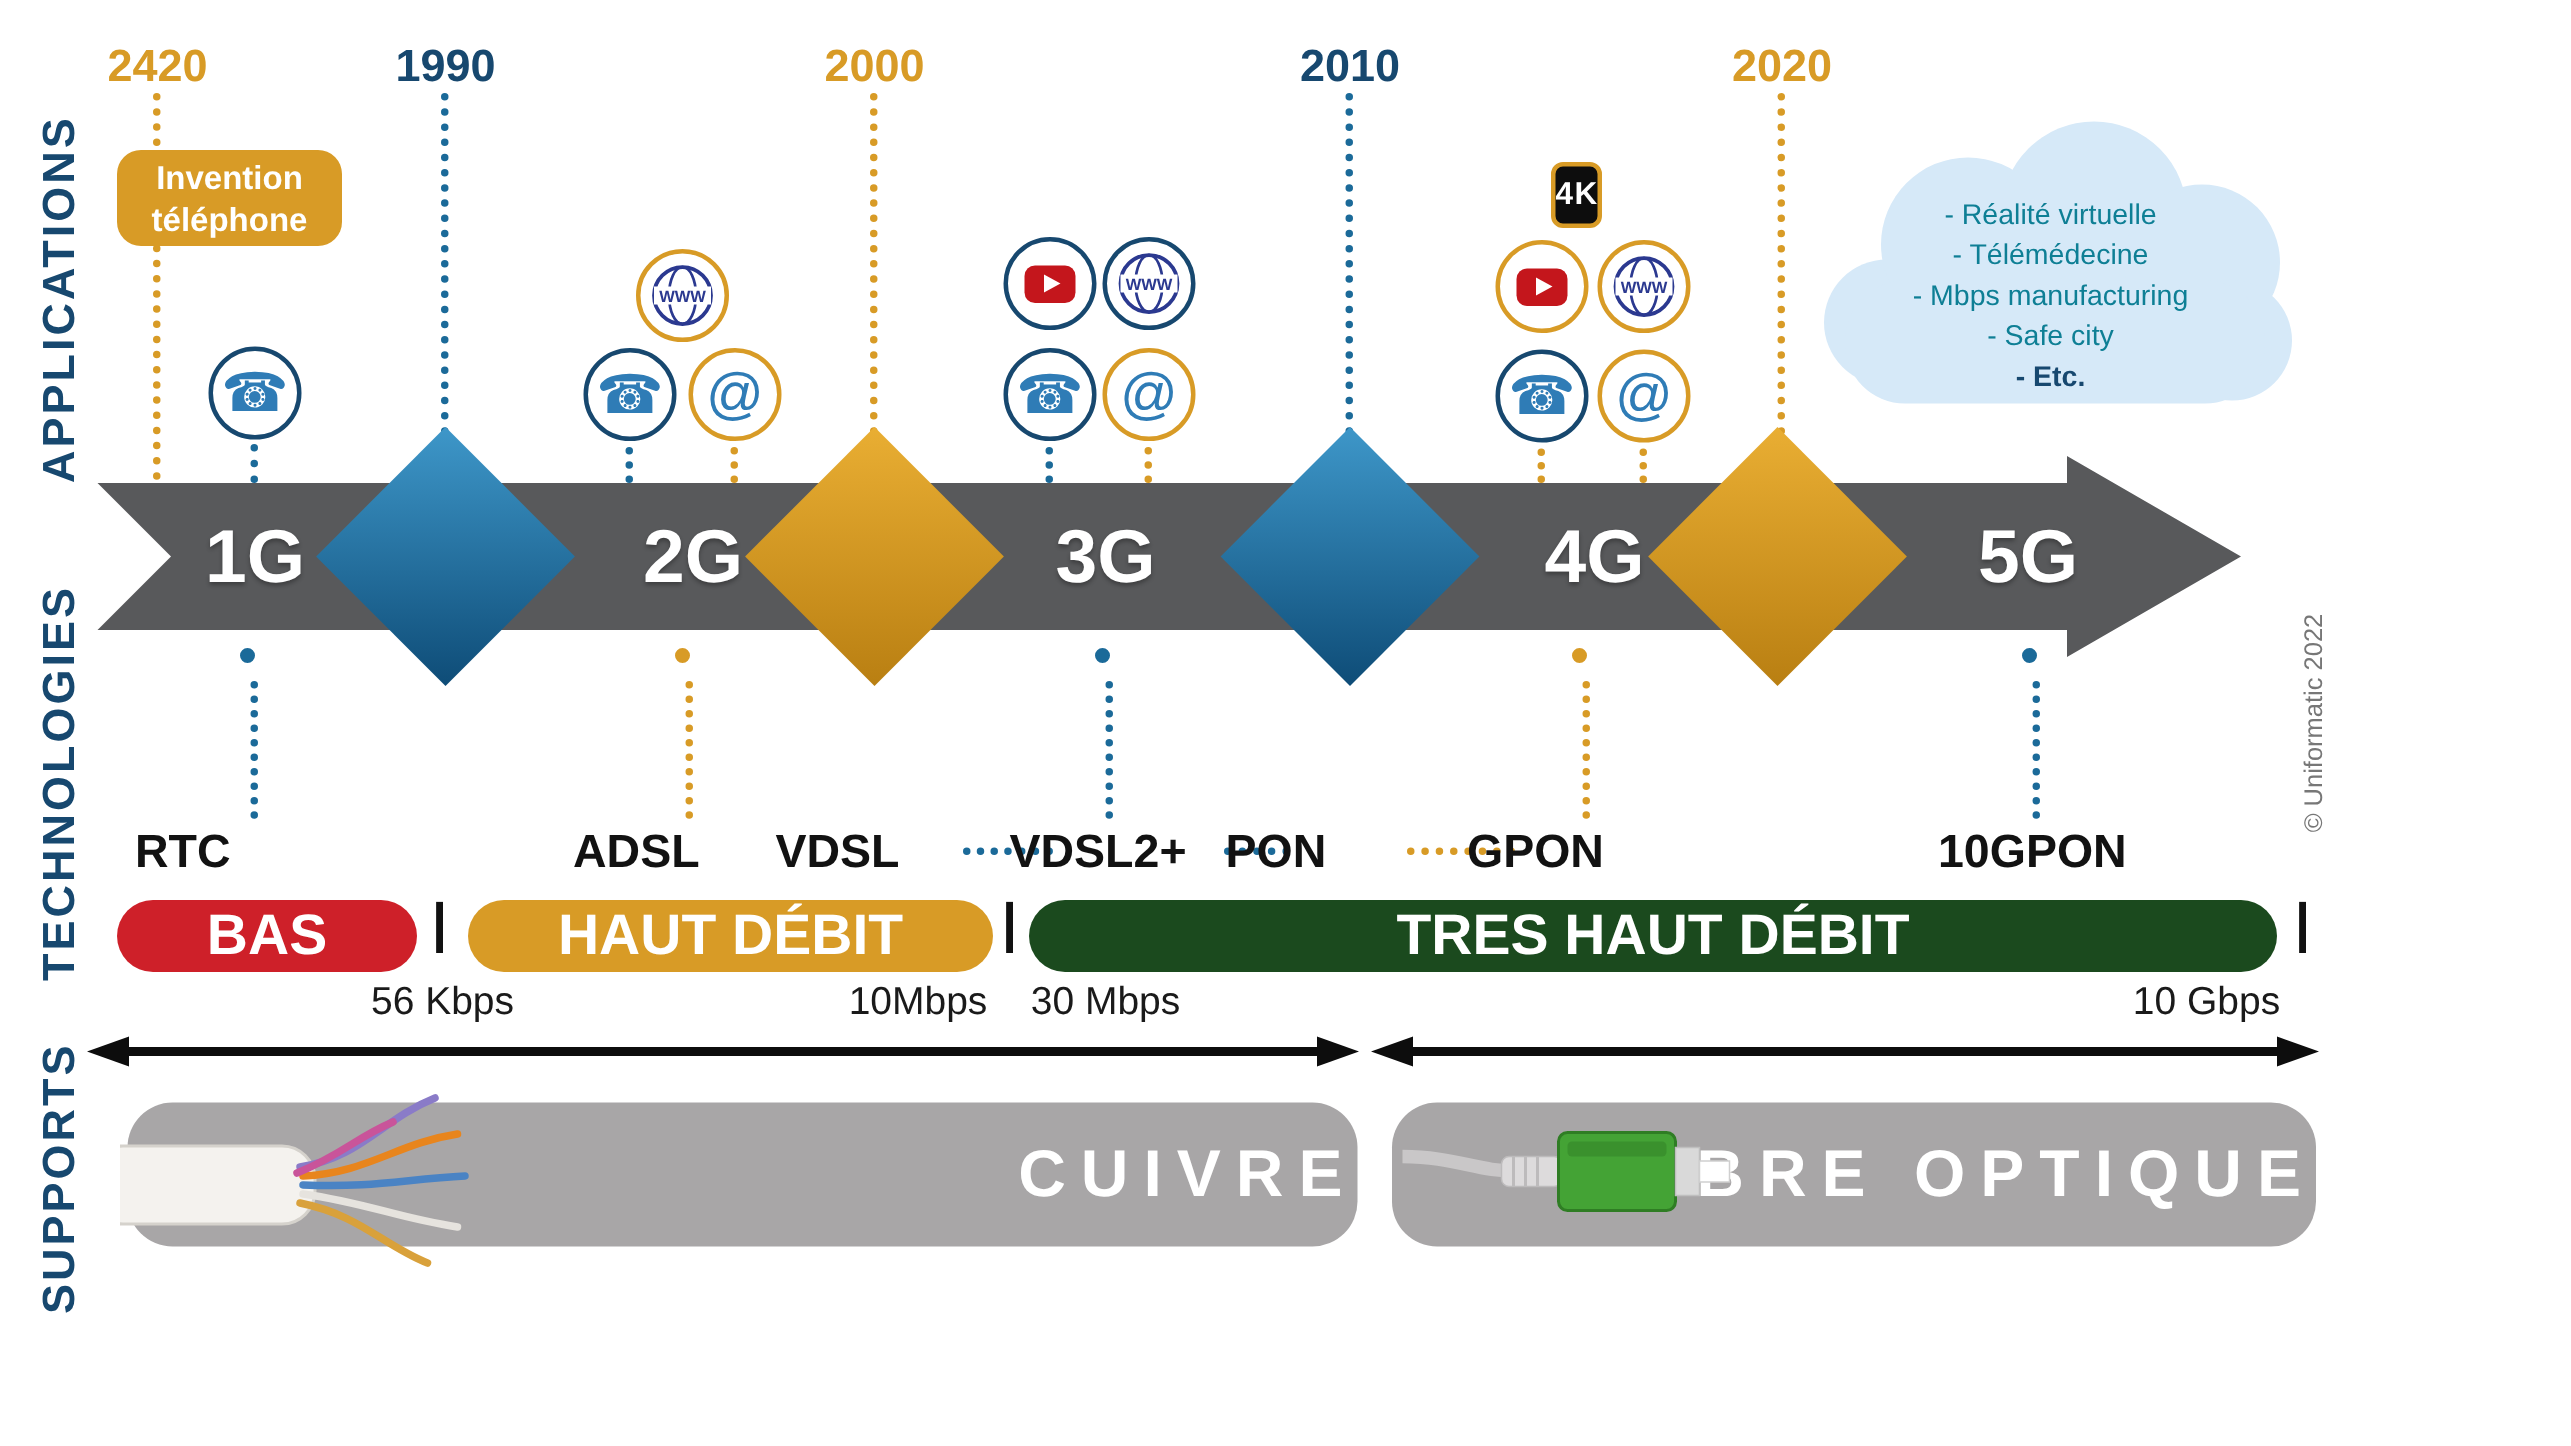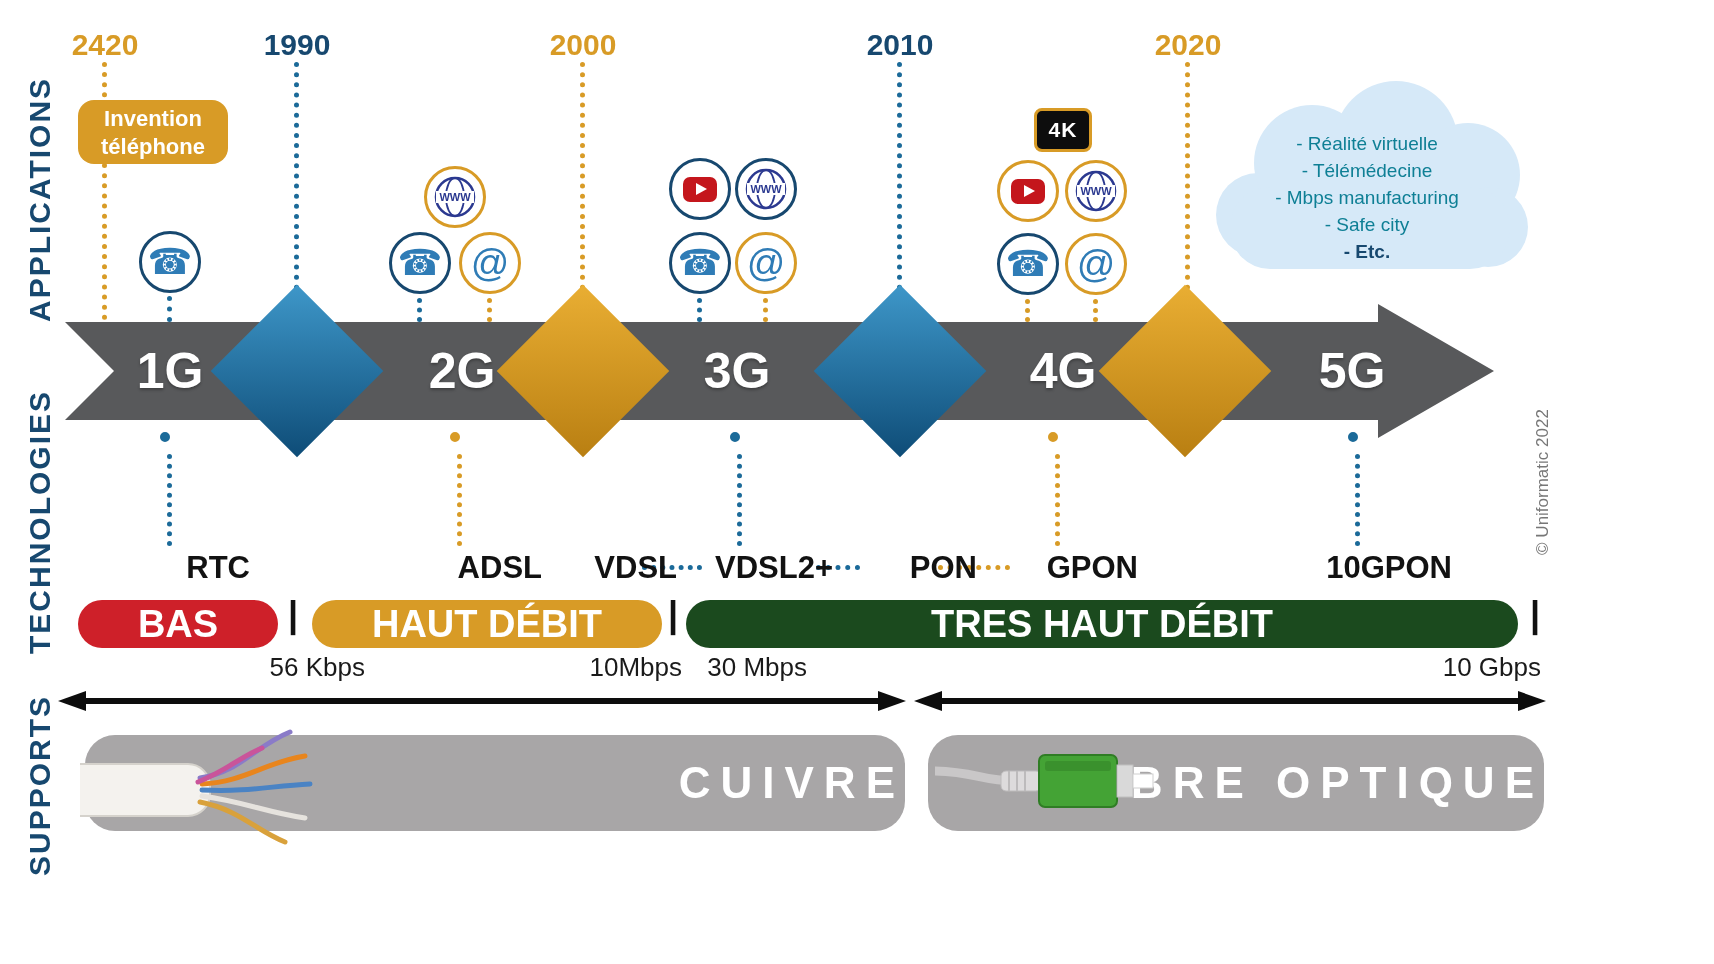--- a/index.html
+++ b/index.html
@@ -26,40 +26,40 @@
   .icon-circle { position:absolute; width:62px; height:62px; border-radius:50%;
                  background:#fff; border:3px solid #17486F; display:flex;
                  align-items:center; justify-content:center; z-index:3; }
   .icon-circle.gold-b { border-color:#D89B26; }
   .phone-glyph { font-size:36px; color:#2F7CB6; line-height:1; }
   .at-glyph { font-size:38px; color:#2F7CB6; line-height:1; }
   .yt-box { width:34px; height:25px; background:#C4161C; border-radius:7px;
             display:flex; align-items:center; justify-content:center; }
   .yt-tri { width:0; height:0; border-top:6px solid transparent; border-bottom:6px solid transparent;
             border-left:11px solid #fff; margin-left:3px; }
-  .badge4k { position:absolute; width:58px; height:44px; background:#0d0d0d; border:3px solid #D89B26;
+  .badge4k { position:absolute; width:34px; height:44px; background:#0d0d0d; border:3px solid #D89B26;
              border-radius:8px; color:#fff; font-weight:bold; font-size:21px; text-align:center;
              line-height:38px; z-index:3; letter-spacing:1px; }
 
   .band-svg { position:absolute; left:60px; top:280px; z-index:2; }
   .genlabel { position:absolute; color:#fff; font-size:50px; font-weight:bold; z-index:4;
               transform:translate(-50%,-50%); text-shadow:0 2px 3px rgba(0,0,0,.3); }
 
   .donut { position:absolute; width:9px; height:9px; background:#fff; border:5px solid #1B6A99;
            border-radius:50%; z-index:2; }
   .donut.gold { border-color:#D89B26; }
 
-  .techlabel { position:absolute; top:550px; width:160px; text-align:right;
+  .techlabel { position:absolute; top:550px; width:160px; text-align:left;
                font-size:31px; font-weight:bold; color:#121212; z-index:2; }
 
   .pill { position:absolute; top:600px; height:48px; border-radius:26px; color:#fff;
           font-weight:bold; font-size:38px; text-align:center; line-height:48px; z-index:2; }
   .sep { position:absolute; top:594px; font-size:36px; font-weight:bold; color:#111; }
 
-  .speed { position:absolute; top:652px; width:140px; text-align:right;
+  .speed { position:absolute; top:652px; width:140px; text-align:center;
            font-size:26px; color:#1a1a1a; }
 
   .dblarrow { position:absolute; z-index:2; }
 
   .bar { position:absolute; top:735px; height:96px; background:#A8A6A7; border-radius:30px;
          color:#fff; display:flex; align-items:center; justify-content:flex-end;
          font-size:44px; font-weight:bold; letter-spacing:10px; z-index:1; }
 
   .cloud-text { position:absolute; left:1212px; top:130px; width:310px; text-align:center;
                 font-size:19px; line-height:27px; color:#0E7F95; z-index:3; }

